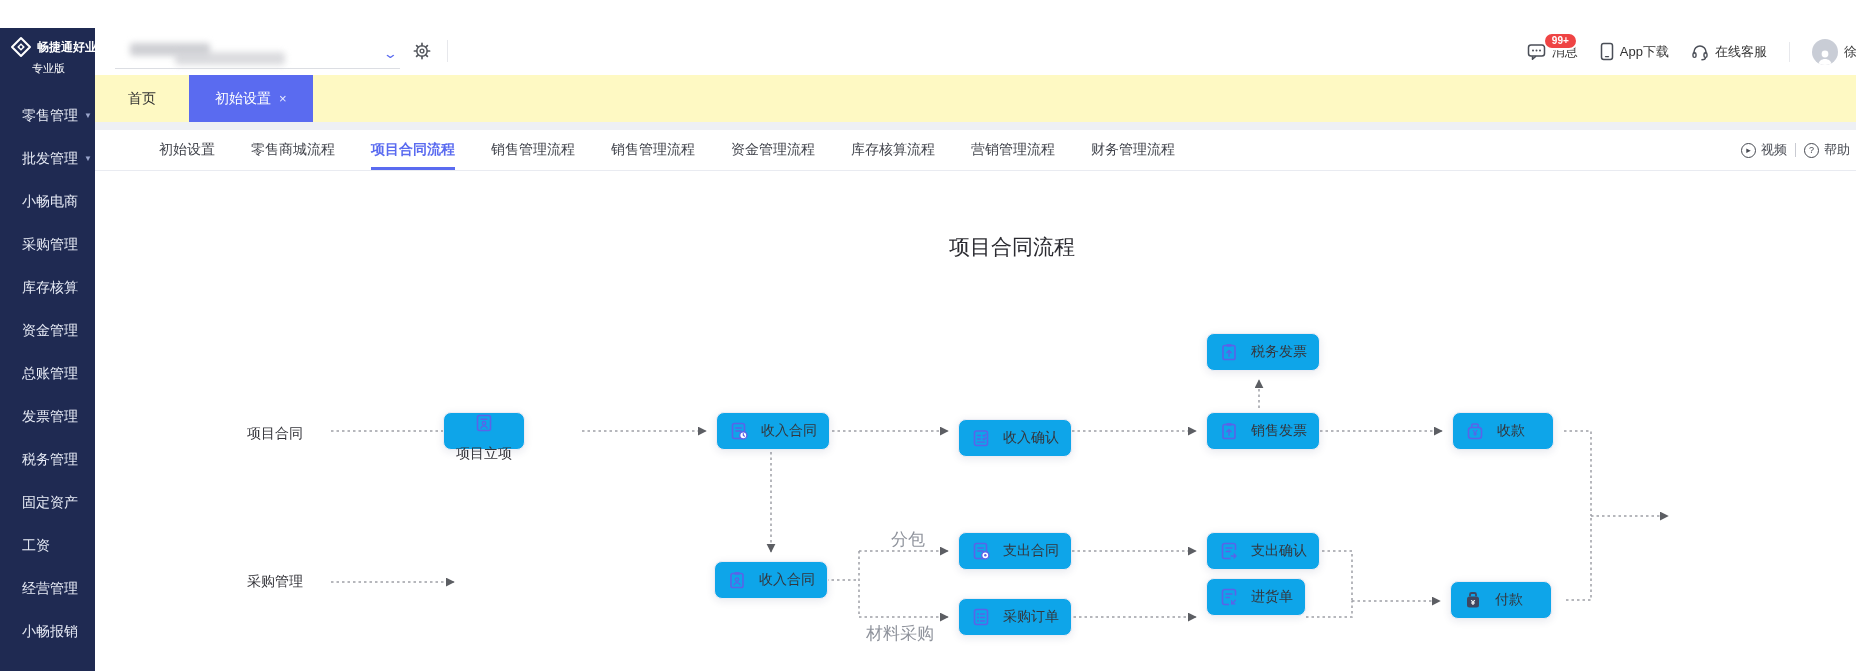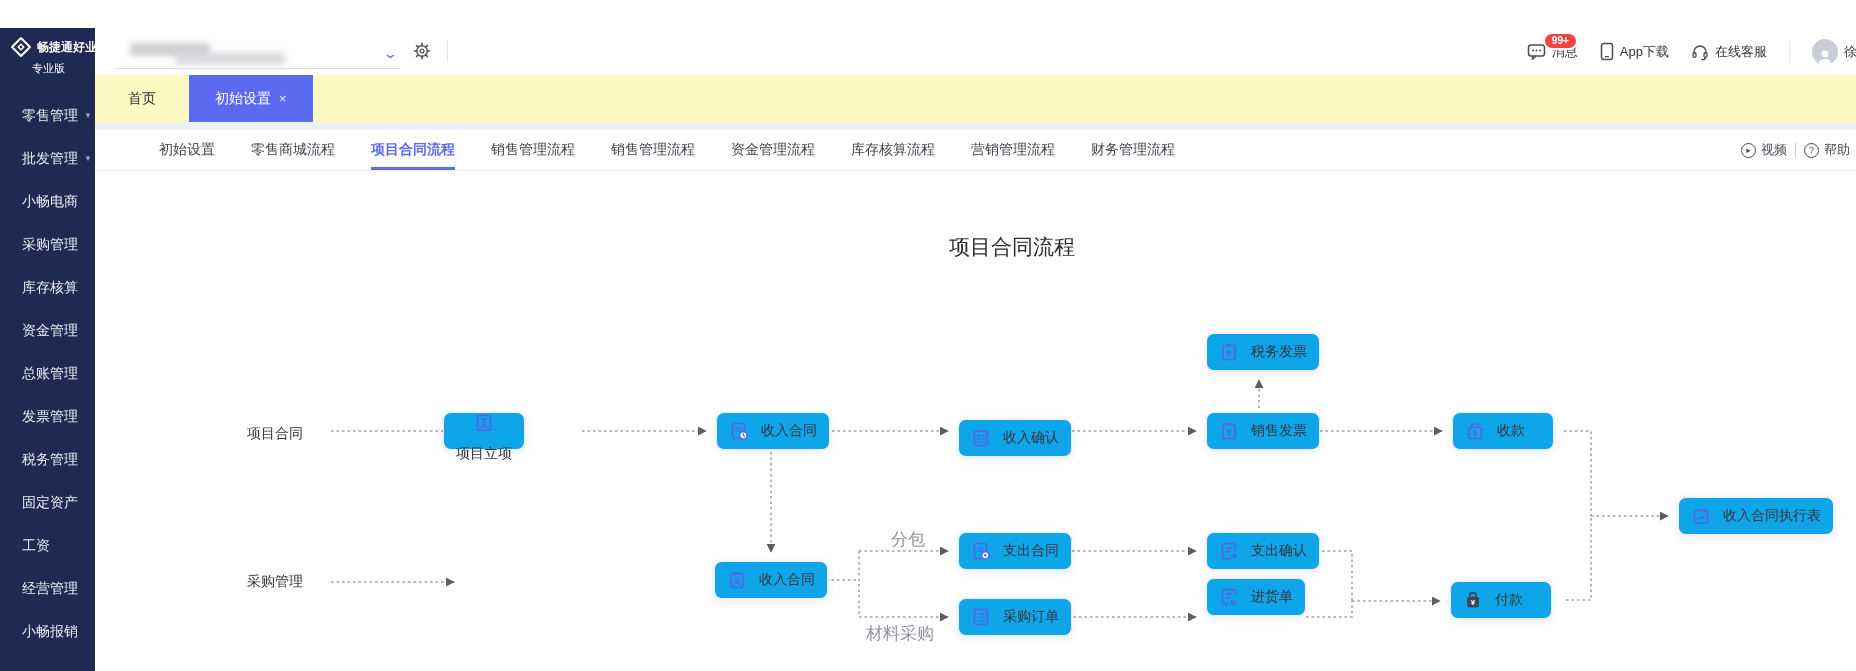--- a/index.html
+++ b/index.html
@@ -304,28 +304,20 @@
 
   <div class="node" style="left:1206px;top:333px;">
     <svg viewBox="0 0 20 20">
       <rect x="4" y="3.5" width="12" height="14" rx="1.8" fill="none" stroke="#5A63E8" stroke-width="1.6"></rect>
       <rect x="7.3" y="2" width="5.4" height="2.8" rx="1" fill="#5A63E8"></rect>
       <path d="M10 14.2V8.7M7.8 10.7L10 8.5l2.2 2.2" fill="none" stroke="#5A63E8" stroke-width="1.4" stroke-linecap="round" stroke-linejoin="round"></path>
     </svg>
     <span>税务发票</span>
   </div>
 
-  <div class="node" style="left:1678px;top:497px;">
-    <svg viewBox="0 0 20 20">
-      <rect x="3.5" y="4.5" width="13" height="12.5" rx="2" fill="none" stroke="#5A63E8" stroke-width="1.6"></rect>
-      <path d="M6.5 2.8v2.4M10 2.8v2.4M13.5 2.8v2.4" stroke="#5A63E8" stroke-width="1.3" stroke-linecap="round"></path>
-      <path d="M6.3 13.5l2.4-2.6 1.8 1.7 3.2-3.4" fill="none" stroke="#5A63E8" stroke-width="1.4" stroke-linecap="round" stroke-linejoin="round"></path>
-    </svg>
-    <span>收入合同执行表</span>
-  </div>
 
   <div class="node" style="left:958px;top:532px;">
     <svg viewBox="0 0 20 20">
       <rect x="3.5" y="2.5" width="12" height="15" rx="2" fill="none" stroke="#5A63E8" stroke-width="1.6"></rect>
       <path d="M6.8 7h5.4M6.8 10h5.4" stroke="#5A63E8" stroke-width="1.4" stroke-linecap="round"></path>
       <circle cx="14.3" cy="14.3" r="3.6" fill="#fff" stroke="#5A63E8" stroke-width="1.4"></circle>
       <circle cx="14.3" cy="14.3" r="1.2" fill="#5A63E8"></circle>
     </svg>
     <span>支出合同</span>
   </div>

